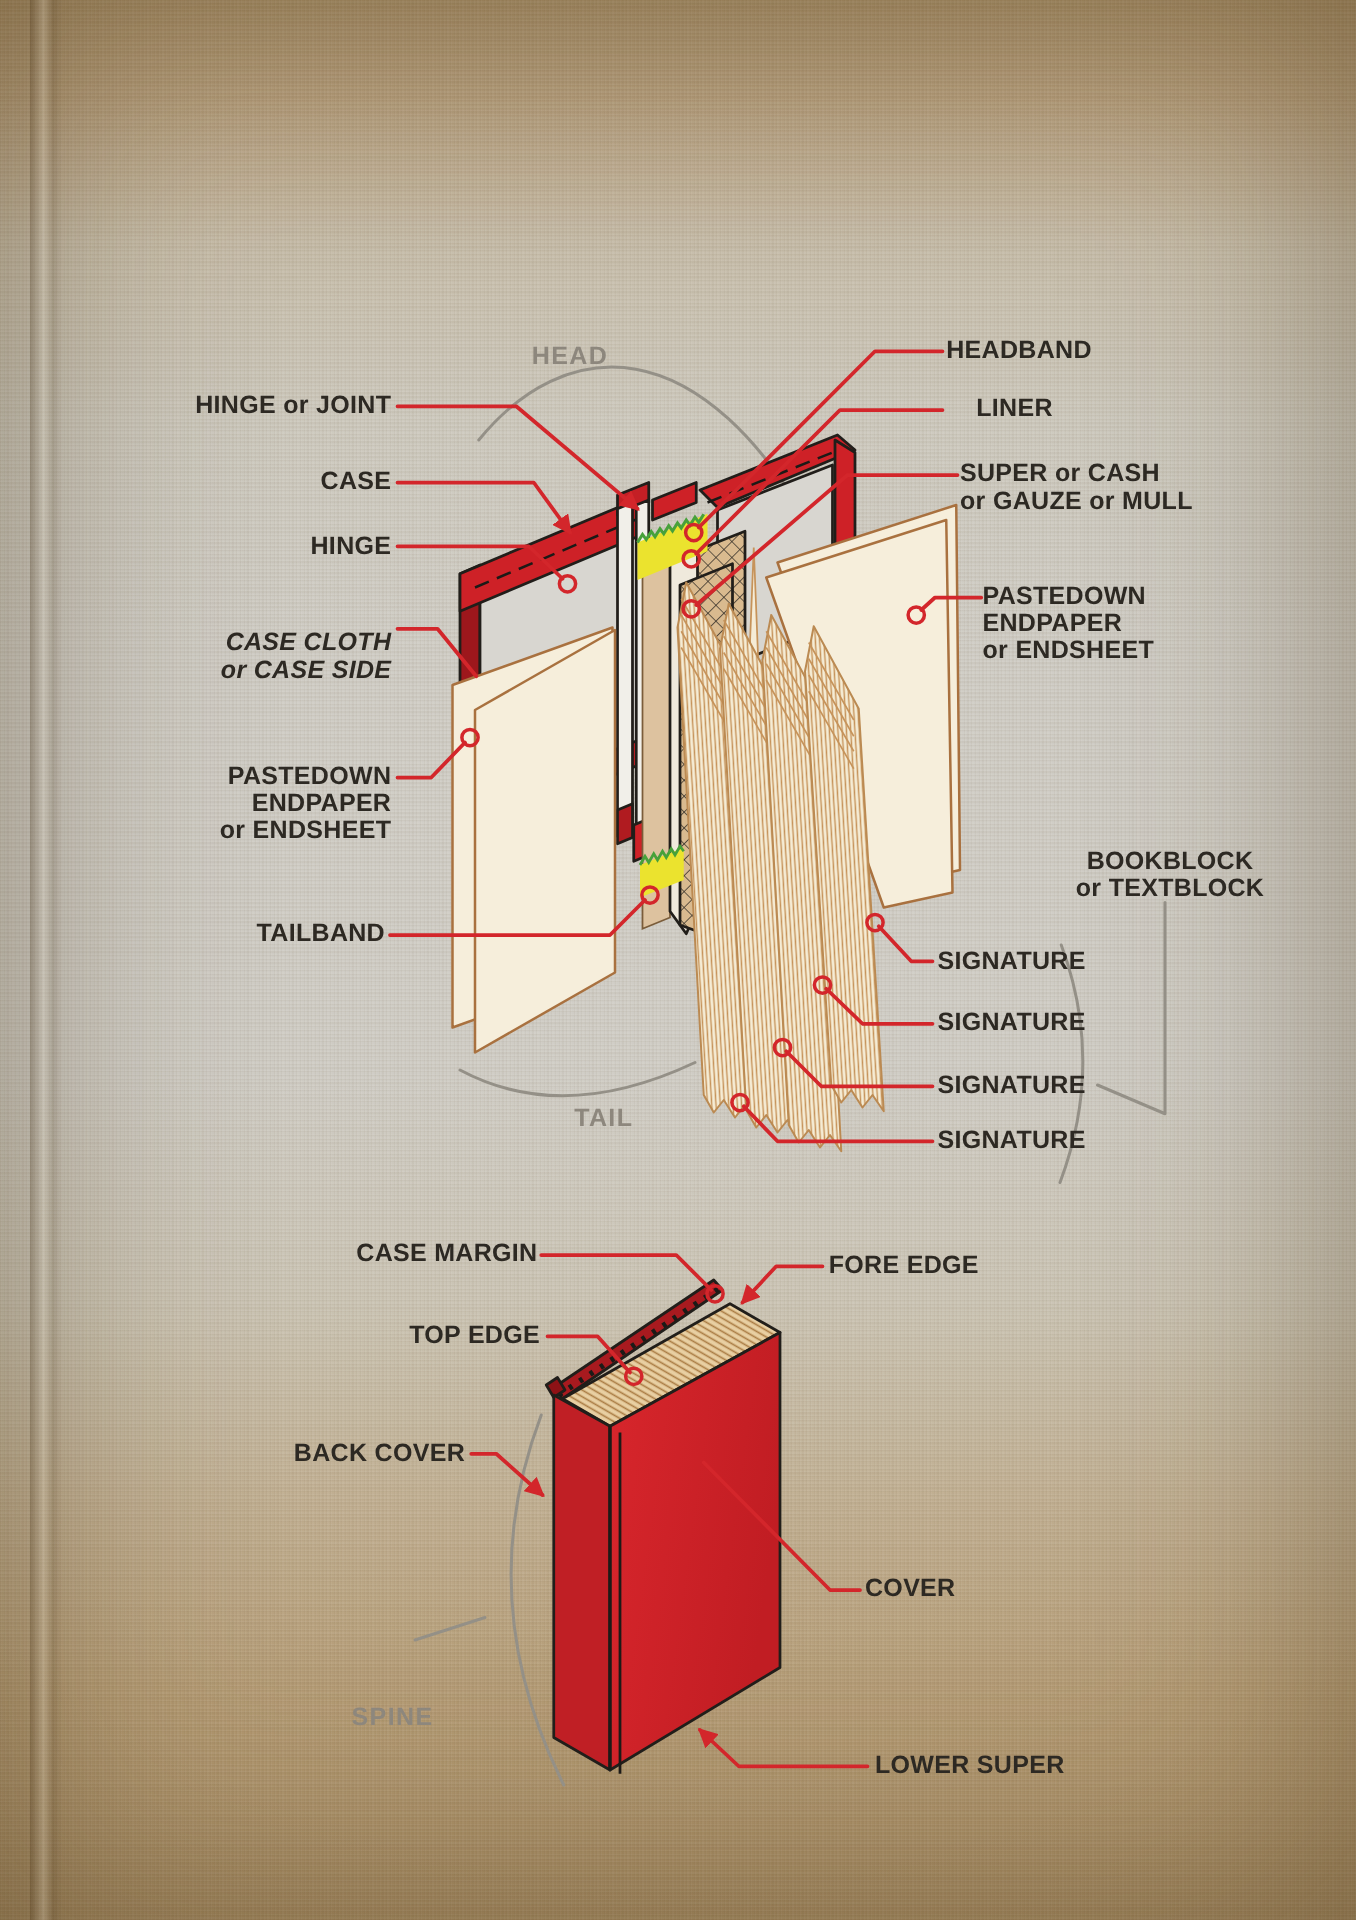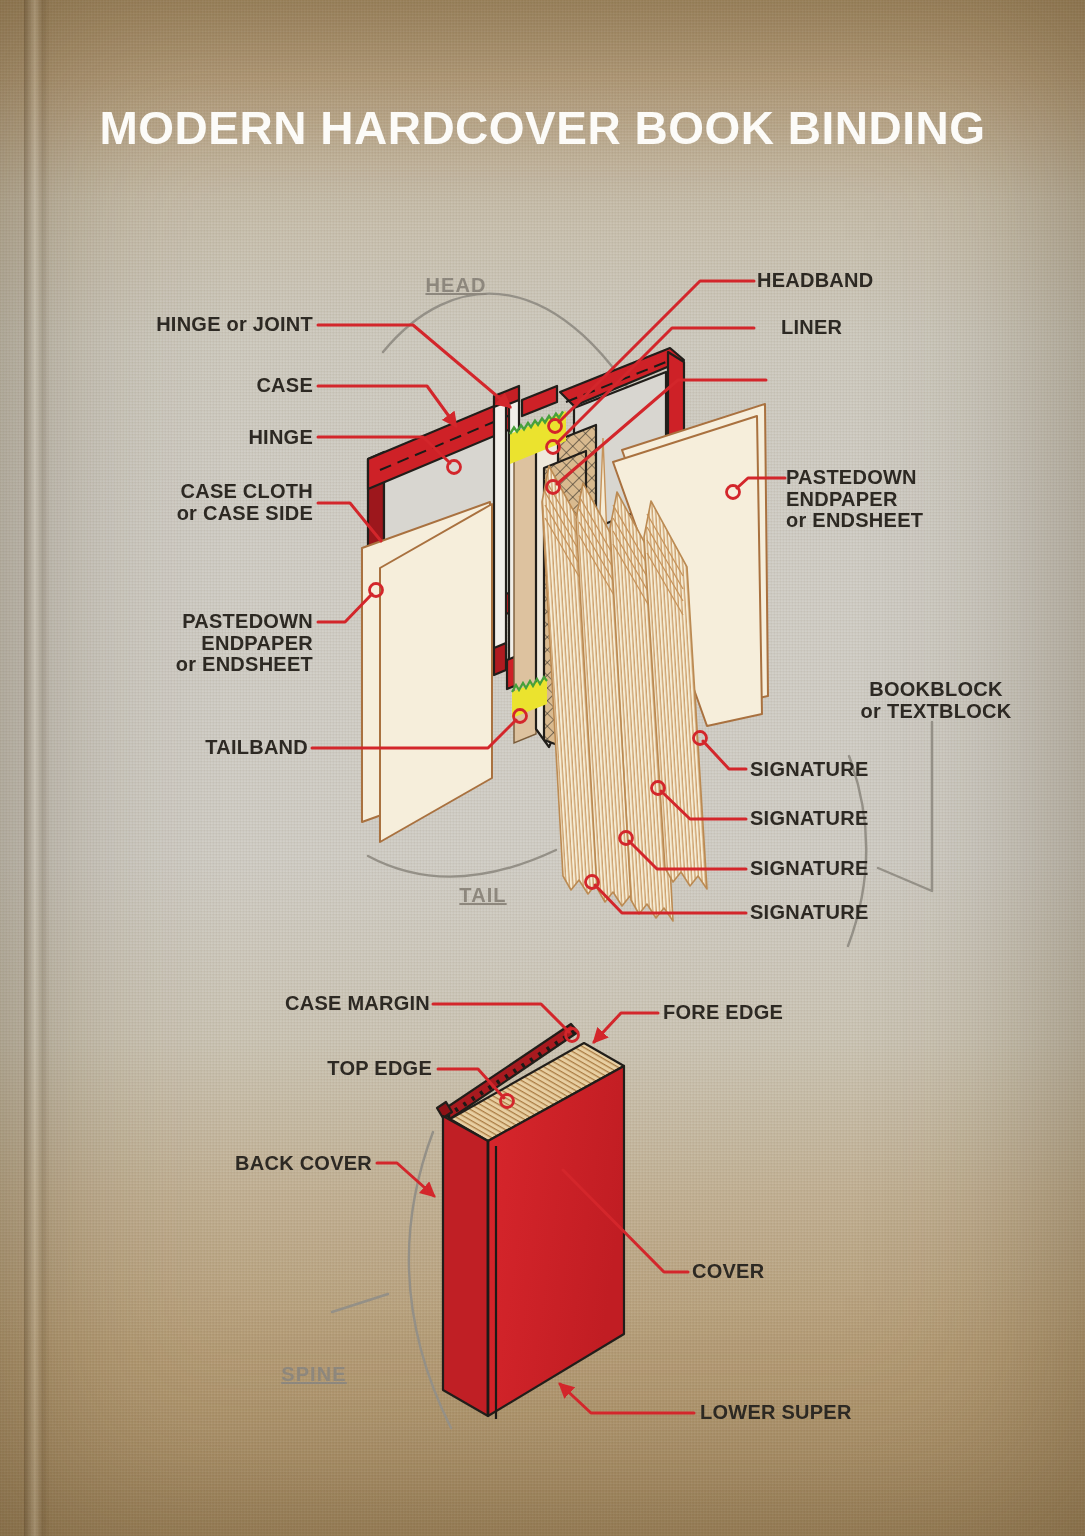--- a/index.html
+++ b/index.html
@@ -18,21 +18,21 @@
   .title{
     position:absolute;left:0;right:0;top:101px;text-align:center;
     font-weight:700;font-size:46px;letter-spacing:.5px;color:#fcfbf8;
   }
   .lbl{
     position:absolute;font-weight:700;font-size:20px;line-height:21.5px;
     color:#2d2923;letter-spacing:.25px;white-space:pre-line;
   }
   .r{text-align:right;}
   .c{text-align:center;}
-  .gray{color:#8d877d;letter-spacing:1.1px;text-decoration:underline;}
+  .gray{color:#8d877d;letter-spacing:1.1px;}
   svg{position:absolute;left:0;top:0;}
   .garc{stroke:#949087;stroke-width:2.4;fill:none;stroke-linecap:round;stroke-linejoin:round;}
   .lead{stroke:#d3262b;stroke-width:3;fill:none;stroke-linejoin:round;stroke-linecap:round;}
   .lc{stroke:#d3262b;stroke-width:2.8;fill:none;}
   .ol{stroke:#211e1a;stroke-width:2.2;stroke-linejoin:round;}
   .paper{fill:#f6eedb;stroke:#a9713f;stroke-width:2;stroke-linejoin:round;}
 </style>
 </head>
 <body>
 
@@ -191,34 +191,35 @@
         <circle class="lc" cx="572" cy="1035" r="6.5"></circle>
       <path class="lead" d="M438,1069 L478,1069 L504,1098"></path>
         <circle class="lc" cx="507" cy="1101" r="6.5"></circle>
       <path class="lead" d="M658,1013 L621,1013 L594,1042" marker-end="url(#arr)"></path>
       <path class="lead" d="M377,1163 L397,1163 L434,1196" marker-end="url(#arr)"></path>
       <path class="lead" d="M688,1272 L664,1272 L563,1170"></path>
       <path class="lead" d="M694,1413 L591,1413 L560,1384" marker-end="url(#arr)"></path>
     </g>
   </svg>
 
-  <div class="title">MODERN HARDCOVER BOOK BINDING</div>
 
   <div class="lbl gray c" style="left:406px;top:275px;width:100px;">HEAD</div>
   <div class="lbl r" style="right:772px;top:314px;">HINGE or JOINT</div>
   <div class="lbl r" style="right:772px;top:375px;">CASE</div>
   <div class="lbl r" style="right:772px;top:427px;">HINGE</div>
-  <div class="lbl r" style="right:772px;top:481px;">CASE CLOTH
+  <div class="lbl r" style="right:772px;top:504px;font-style:italic;">CASE CLOTH
 or CASE SIDE</div>
   <div class="lbl r" style="right:772px;top:611px;">PASTEDOWN
 ENDPAPER
 or ENDSHEET</div>
   <div class="lbl r" style="right:777px;top:737px;">TAILBAND</div>
   <div class="lbl" style="left:757px;top:270px;">HEADBAND</div>
   <div class="lbl" style="left:757px;top:317px;margin-left:24px;">LINER</div>
+  <div class="lbl" style="left:768px;top:369px;">SUPER or CASH
+or GAUZE or MULL</div>
   <div class="lbl" style="left:786px;top:467px;">PASTEDOWN
 ENDPAPER
 or ENDSHEET</div>
   <div class="lbl c" style="left:836px;top:679px;width:200px;">BOOKBLOCK
 or TEXTBLOCK</div>
   <div class="lbl" style="left:750px;top:759px;">SIGNATURE</div>
   <div class="lbl" style="left:750px;top:808px;">SIGNATURE</div>
   <div class="lbl" style="left:750px;top:858px;">SIGNATURE</div>
   <div class="lbl" style="left:750px;top:902px;">SIGNATURE</div>
   <div class="lbl gray c" style="left:433px;top:885px;width:100px;">TAIL</div>

